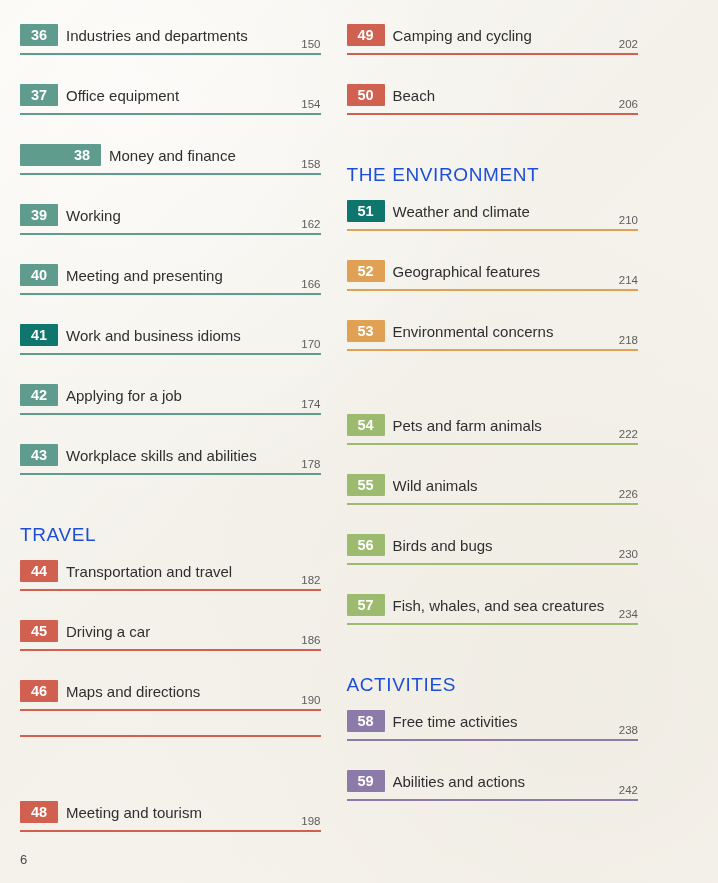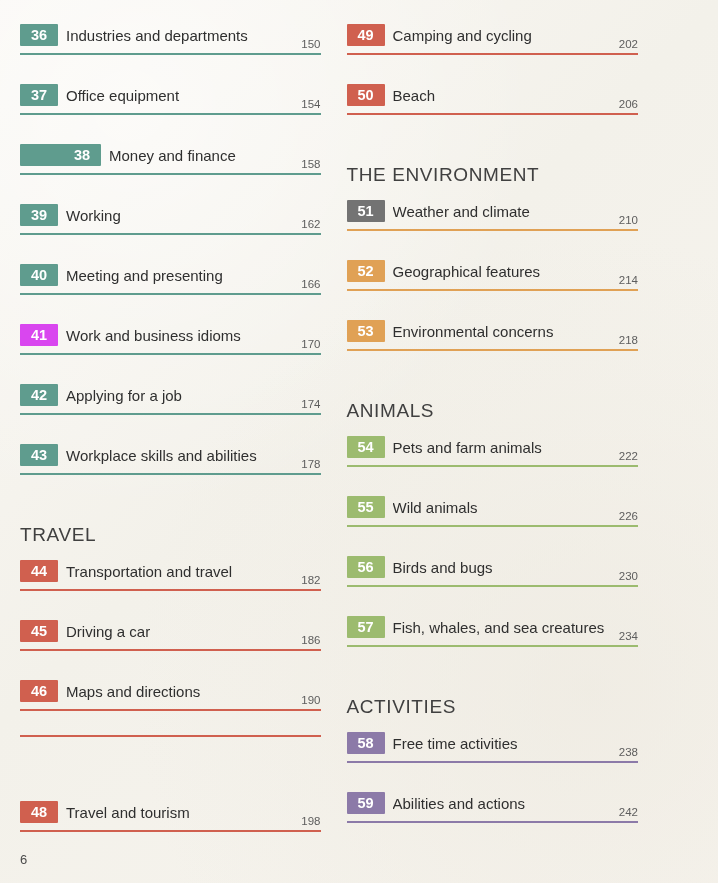--- a/index.html
+++ b/index.html
@@ -37,21 +37,21 @@
   .column {
     width: 341px;
     box-sizing: border-box;
   }
   .column.left { padding-right: 8px; }
   .column.right { padding-left: 18px; }
 
   .section-title {
     font-size: 19px;
     letter-spacing: 0.6px;
-    color: #404040;
+    color: #1d4ed8;
     font-weight: 400;
     margin: 0;
   }
 
   .entry {
     position: relative;
     height: 60px;
     box-sizing: border-box;
   }
   .entry-row {
@@ -147,21 +147,21 @@
         <div class="entry">
           <div class="entry-row">
             <div class="num-box" style="background: rgb(95, 156, 142);">40</div>
             <div class="entry-title">Meeting and presenting</div>
             <div class="entry-page">166</div>
           </div>
           <div class="rule" style="background: rgb(95, 156, 142);"></div>
         </div>
         <div class="entry">
           <div class="entry-row">
-            <div class="num-box" style="background: #d946ef;">41</div>
+            <div class="num-box" style="background: #0f766e;">41</div>
             <div class="entry-title">Work and business idioms</div>
             <div class="entry-page">170</div>
           </div>
           <div class="rule" style="background: rgb(95, 156, 142);"></div>
         </div>
         <div class="entry">
           <div class="entry-row">
             <div class="num-box" style="background: rgb(95, 156, 142);">42</div>
             <div class="entry-title">Applying for a job</div>
             <div class="entry-page">174</div>
@@ -204,21 +204,21 @@
             <div class="entry-page">190</div>
           </div>
           <div class="rule" style="background: rgb(208, 96, 79);"></div>
         </div>
         <div class="entry">
           <div class="rule" style="background: rgb(208, 96, 79);"></div>
         </div>
         <div class="entry">
           <div class="entry-row">
             <div class="num-box" style="background: rgb(208, 96, 79);">48</div>
-            <div class="entry-title">Travel and tourism</div>
+            <div class="entry-title">Meeting and tourism</div>
             <div class="entry-page">198</div>
           </div>
           <div class="rule" style="background: rgb(208, 96, 79);"></div>
         </div>
       </div>
   </div>
 
   <div class="column right">
     <div id="list-travel-cont">
         <div class="entry">
@@ -237,21 +237,21 @@
           </div>
           <div class="rule" style="background: rgb(208, 96, 79);"></div>
         </div>
       </div>
     <div class="spacer-md"></div>
     <div class="section-title">THE ENVIRONMENT</div>
     <div class="title-gap"></div>
     <div id="list-environment">
         <div class="entry">
           <div class="entry-row">
-            <div class="num-box" style="background: #737373;">51</div>
+            <div class="num-box" style="background: #0f766e;">51</div>
             <div class="entry-title">Weather and climate</div>
             <div class="entry-page">210</div>
           </div>
           <div class="rule" style="background: rgb(224, 161, 85);"></div>
         </div>
         <div class="entry">
           <div class="entry-row">
             <div class="num-box" style="background: rgb(224, 161, 85);">52</div>
             <div class="entry-title">Geographical features</div>
             <div class="entry-page">214</div>
@@ -261,21 +261,20 @@
         <div class="entry">
           <div class="entry-row">
             <div class="num-box" style="background: rgb(224, 161, 85);">53</div>
             <div class="entry-title">Environmental concerns</div>
             <div class="entry-page">218</div>
           </div>
           <div class="rule" style="background: rgb(224, 161, 85);"></div>
         </div>
       </div>
     <div class="spacer-md"></div>
-    <div class="section-title">ANIMALS</div>
     <div class="title-gap"></div>
     <div id="list-animals">
         <div class="entry">
           <div class="entry-row">
             <div class="num-box" style="background: rgb(156, 187, 111);">54</div>
             <div class="entry-title">Pets and farm animals</div>
             <div class="entry-page">222</div>
           </div>
           <div class="rule" style="background: rgb(156, 187, 111);"></div>
         </div>

